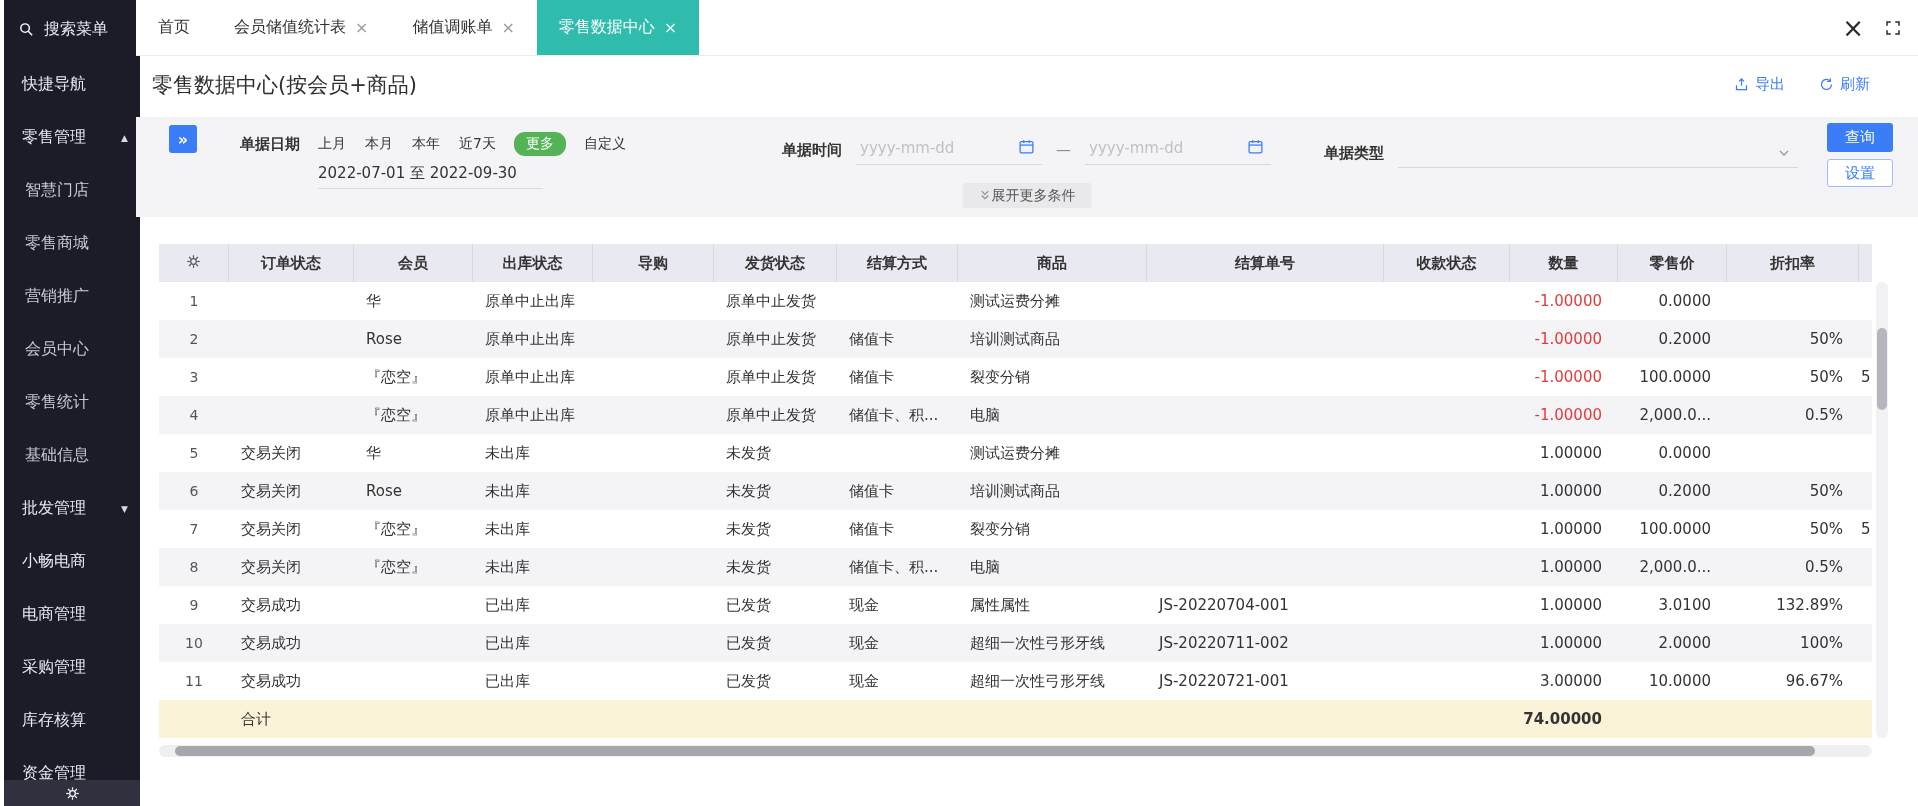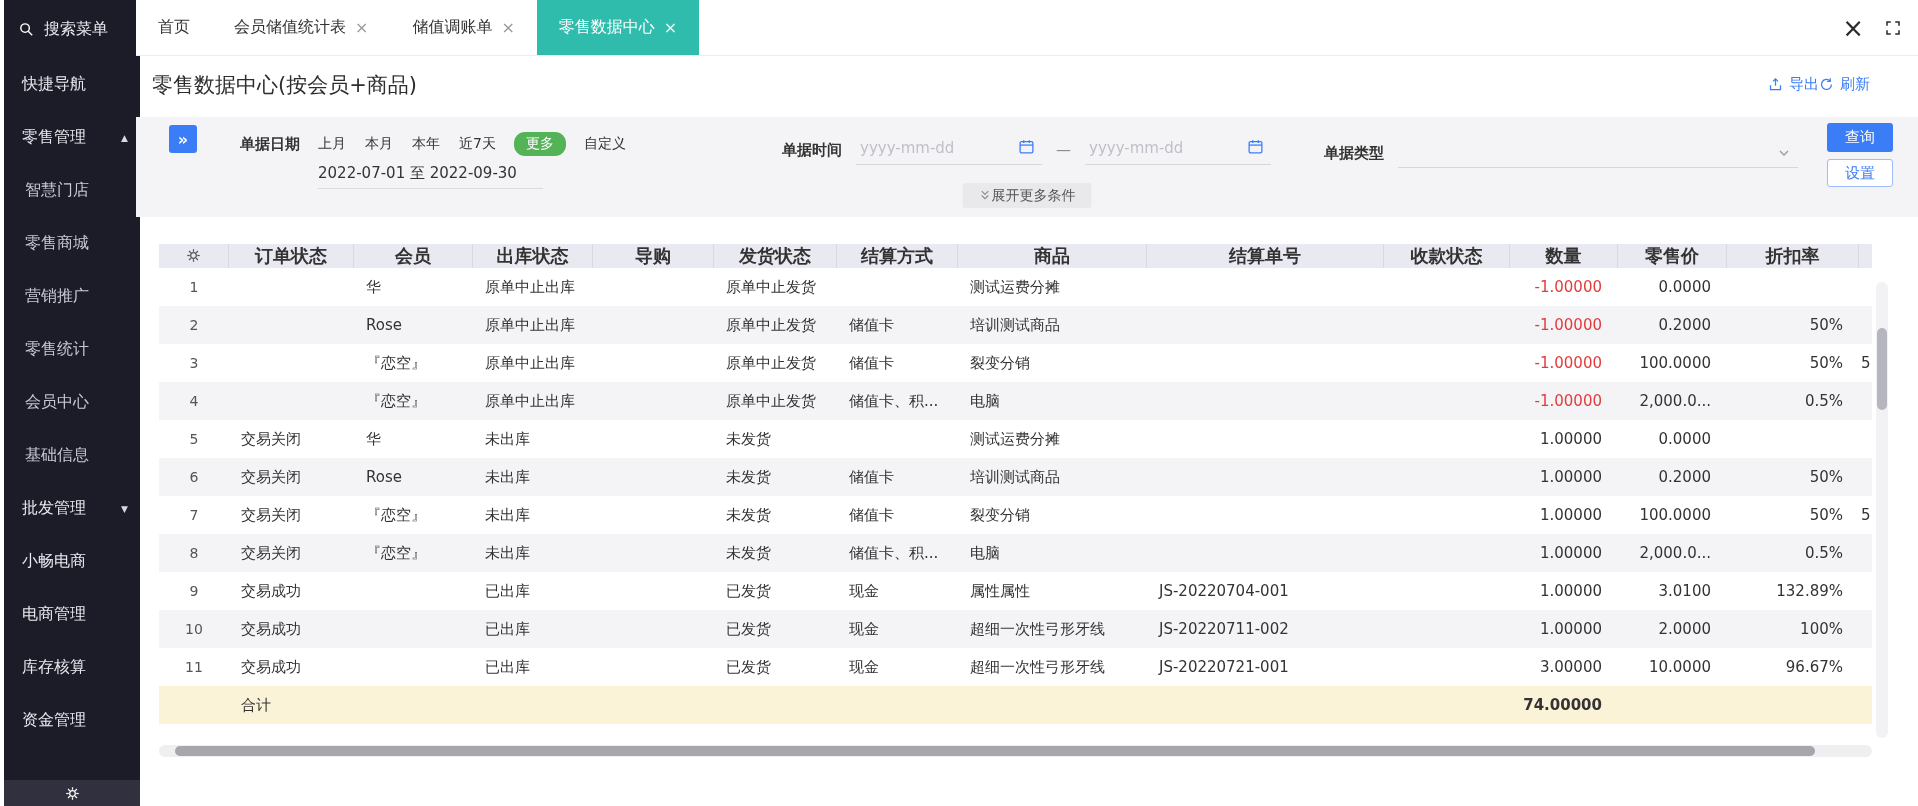--- a/index.html
+++ b/index.html
@@ -30,21 +30,21 @@
   .tab.active { background:var(--active-tab-teal,#2FBCAC); color:#fff; }
   .tab-close { font-size:16px; color:#9a9aa2; }
   .tab.active .tab-close { color:#E6F7F4; }
   .win-controls { position:absolute; right:16px; top:0; height:56px;
     display:flex; align-items:center; gap:20px; }
   .win-close { font-size:26px; color:#2b2b2b; line-height:1; cursor:pointer; }
   .win-controls svg { cursor:pointer; }
 
   .titlebar { height:57px; display:flex; align-items:center; padding-left:16px; }
   .page-title { font-size:21px; font-weight:normal; color:#2d2d2d; }
-  .page-actions { margin-left:auto; display:flex; padding-right:48px; }
+  .page-actions { margin-left:auto; display:flex; gap:34px; padding-right:48px; }
   .action { display:inline-flex; align-items:center; gap:6px;
     color:var(--accent-blue,#3B7CF7); font-size:15px; cursor:pointer; }
 
   
   .filter-panel { position:relative; margin-top:4px; height:100px; background:#F4F4F6; }
   .collapse-btn { position:absolute; left:33px; top:8px; width:28px; height:28px;
     background:var(--accent-blue,#3B7CF7); color:#fff; border:none; border-radius:3px;
     font-size:16px; font-weight:bold; cursor:pointer; font-family:inherit; }
   .fg { position:absolute; }
   .flabel { font-size:15px; font-weight:bold; color:#333; white-space:nowrap; }
@@ -77,21 +77,21 @@
   .btn-settings { width:66px; height:28px; background:#fff; color:var(--accent-blue,#3B7CF7);
     border:1px solid #9DBCF9; border-radius:3px; font-size:15px; cursor:pointer; font-family:inherit; }
   .expand-more { position:absolute; bottom:9px; left:50%; transform:translateX(-50%);
     display:flex; align-items:center; background:#E9E9EB; border:none;
     border-radius:3px; height:25px; padding:0 16px; font-size:14px; color:#555;
     cursor:pointer; font-family:inherit; white-space:nowrap; }
 
   
   .table-wrap { position:relative; margin:27px 0 0 23px; width:1732px; height:494px; }
   table { border-collapse:separate; border-spacing:0; table-layout:fixed; width:1713px; }
-  th { background:#E9E9F1; height:22px; font-size:18px; color:#333; font-weight:bold;
+  th { background:#E9E9F1; height:38px; font-size:15px; color:#333; font-weight:bold;
     border-right:1px solid #D8D8E2; white-space:nowrap; overflow:hidden;
     text-align:center; padding:0; cursor:pointer; }
   th.c-sliver { border-right:none; }
   td { height:38px; font-size:15px; color:#333; padding:0 12px;
     white-space:nowrap; overflow:hidden; background:#fff; }
   td.c-num { text-align:center; color:#555; padding:0; font-size:14px; }
   td.c-r { text-align:right; padding-right:16px; }
   td.c-sliver { padding:0 0 0 2px; }
   td.neg { color:var(--negative-red,#E23B3B); }
   tbody.rows tr:nth-child(even) td { background:#F4F4F7; }
@@ -130,37 +130,40 @@
         <div class="side-item subitem">
           <span class="lbl">智慧门店</span>
         </div>
         <div class="side-item subitem">
           <span class="lbl">零售商城</span>
         </div>
         <div class="side-item subitem">
           <span class="lbl">营销推广</span>
         </div>
         <div class="side-item subitem">
+          <span class="lbl">会员中心</span>
+        </div>
+        <div class="side-item subitem">
           <span class="lbl">零售统计</span>
-        </div>
-        <div class="side-item subitem">
-          <span class="lbl">会员中心</span>
         </div>
         <div class="side-item subitem">
           <span class="lbl">基础信息</span>
         </div>
         <div class="side-item group">
           <span class="lbl">批发管理</span>
           <span class="caret">▼</span>
         </div>
         <div class="side-item item">
           <span class="lbl">小畅电商</span>
         </div>
         <div class="side-item item">
           <span class="lbl">电商管理</span>
+        </div>
+        <div class="side-item item">
+          <span class="lbl">采购管理</span>
         </div>
         <div class="side-item item">
           <span class="lbl">库存核算</span>
         </div>
         <div class="side-item item">
           <span class="lbl">资金管理</span>
         </div>
       </nav>
     <div class="sidebar-footer">
       <svg width="15" height="15" viewBox="0 0 24 24" fill="none" stroke="#fff" stroke-width="2">

